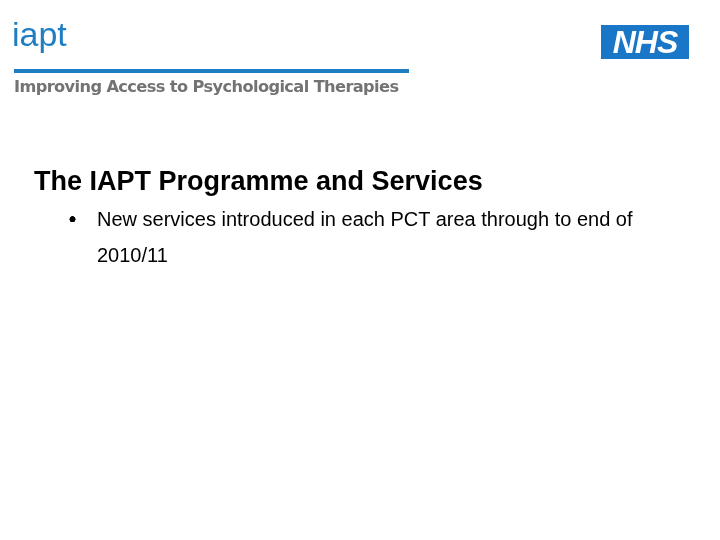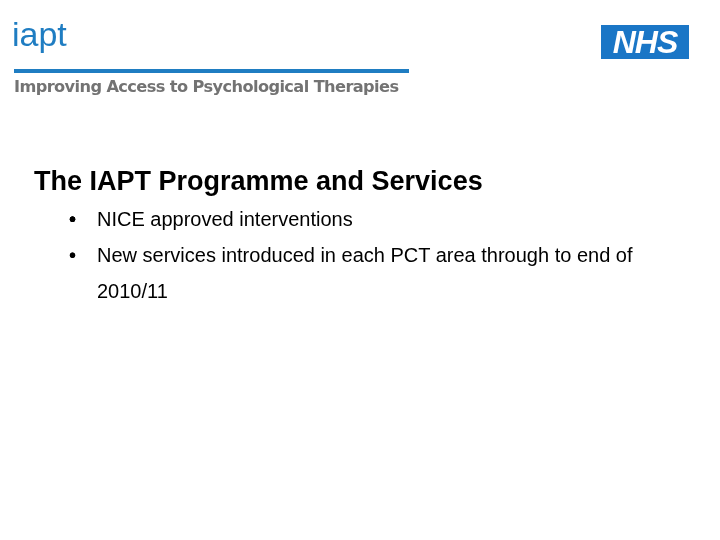--- a/index.html
+++ b/index.html
@@ -119,21 +119,20 @@
     <span class="bullet-dot">•</span>
   </li>
   <li class="bullet-item">
     <span class="bullet-dot">•</span>
   </li>
   <li class="bullet-item">
     <span class="bullet-dot">•</span>
   </li>
   <li class="bullet-item">
     <span class="bullet-dot">•</span>
-    <span>NICE approved interventions</span>
   </li>
   <li class="bullet-item" style="width:560px;">
     <span class="bullet-dot">•</span>
   </li>
   <li class="bullet-item" style="width:575px;">
     <span class="bullet-dot">•</span>
     <span>New services introduced in each PCT area through to end of 2010/11</span>
   </li>
 </ul>
 

